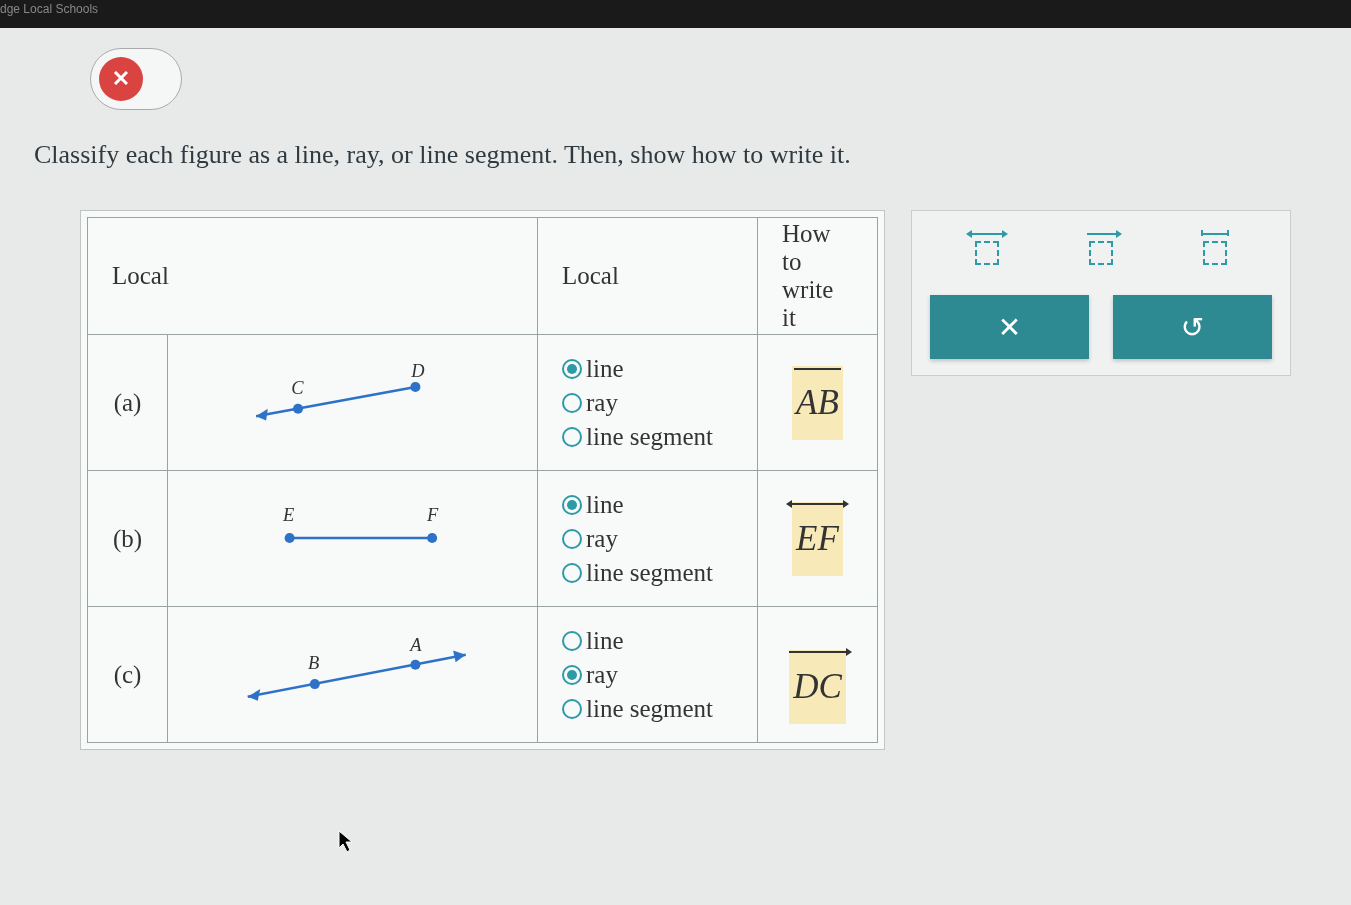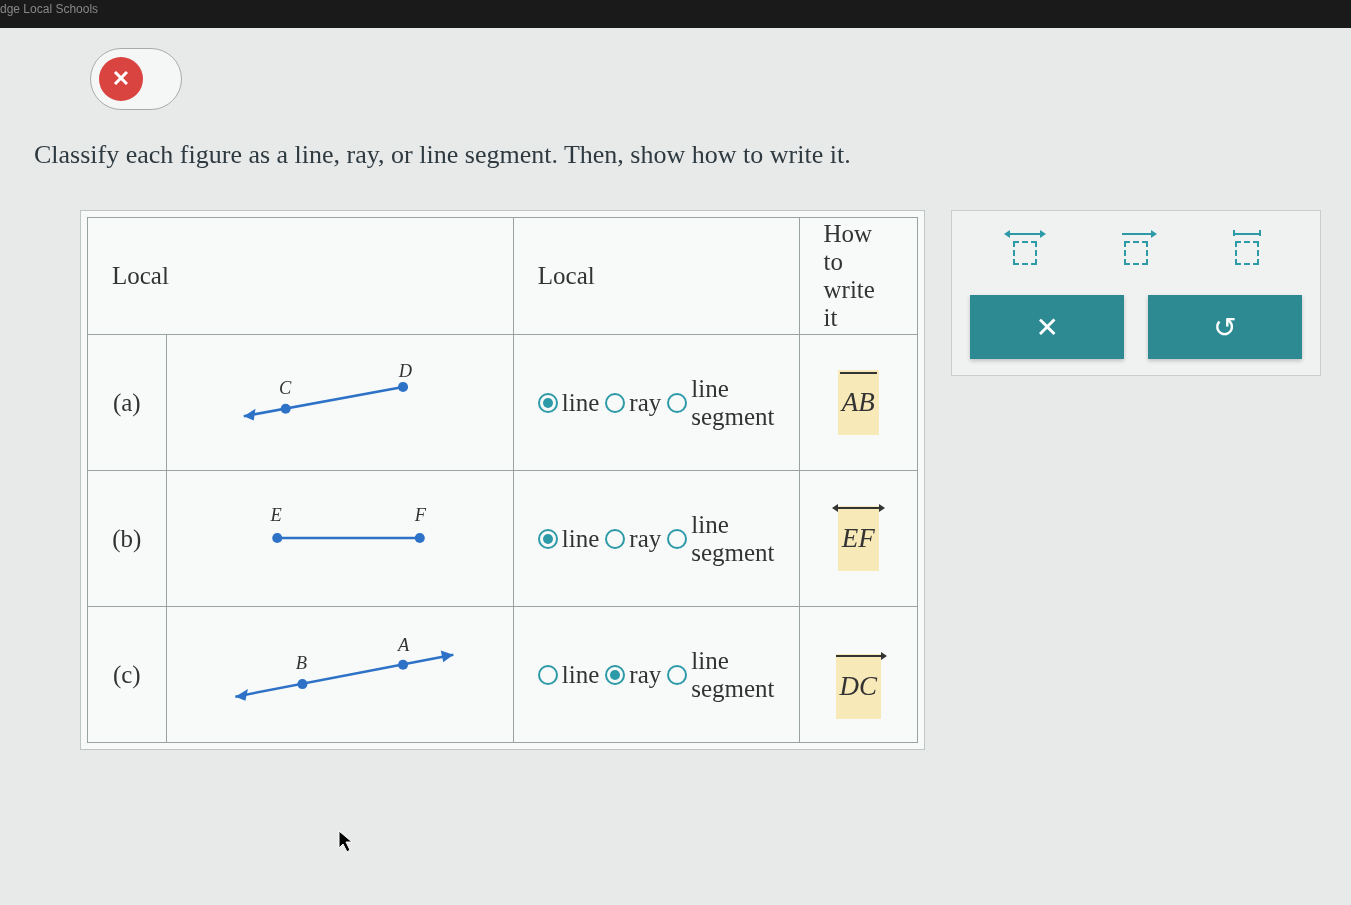--- a/index.html
+++ b/index.html
@@ -14,25 +14,25 @@
     .main-row { display: flex; gap: 26px; align-items: flex-start; }
     .table-wrap { border: 1px solid #bfc4c4; background: #f8f9f9; padding: 6px; margin-left: 50px; }
     table { border-collapse: collapse; }
     th, td { border: 1px solid #9aa2a2; font-size: 25px; color: #333; vertical-align: middle; }
     th { font-weight: normal; text-align: left; padding: 2px 24px; }
     td { padding: 10px 14px; }
     .col-figure { width: 370px; height: 130px; position: relative; }
     .col-label { width: 80px; text-align: center; }
     .col-type { width: 220px; }
     .col-write { width: 120px; }
-    .radio-stack { display: flex; flex-direction: row; gap: 6px; padding: 6px 10px; }
+    .radio-stack { display: flex; flex-direction: column; gap: 6px; padding: 6px 10px; }
     .radio-row { display: flex; align-items: center; gap: 4px; }
     .radio { width: 20px; height: 20px; border: 2px solid #2d9aa8; border-radius: 50%; display: inline-flex; align-items: center; justify-content: center; flex-shrink: 0; }
     .radio.sel::after { content: ''; width: 10px; height: 10px; background: #2d9aa8; border-radius: 50%; }
-    .notation { display: inline-block; position: relative; font-style: italic; font-family: 'Times New Roman', serif; font-size: 27px; background: #f7e9b8; padding: 17px 4px; }
+    .notation { display: inline-block; position: relative; font-style: italic; font-family: 'Times New Roman', serif; font-size: 35px; background: #f7e9b8; padding: 17px 4px; }
     .overline-seg { position: relative; }
     .overline-seg::before { content: ''; position: absolute; left: 2px; right: 2px; top: 2px; height: 2px; background: #333; }
     .overline-line { position: relative; text-align: center; }
     .overline-line::before { content: ''; position: absolute; left: -2px; right: -2px; top: 1px; height: 2px; background: #333; }
     .overline-line::after { content: ''; position: absolute; right: -6px; top: -2px; width: 0; height: 0; border-left: 6px solid #333; border-top: 4px solid transparent; border-bottom: 4px solid transparent; }
     .overline-line .la { position: absolute; left: -6px; top: -2px; width: 0; height: 0; border-right: 6px solid #333; border-top: 4px solid transparent; border-bottom: 4px solid transparent; }
     .overline-ray { position: relative; margin-top: 24px; }
     .overline-ray::before { content: ''; position: absolute; left: 0; right: -2px; top: 1px; height: 2px; background: #333; }
     .overline-ray::after { content: ''; position: absolute; right: -6px; top: -2px; width: 0; height: 0; border-left: 6px solid #333; border-top: 4px solid transparent; border-bottom: 4px solid transparent; }
     .write-cell { text-align: center; }

